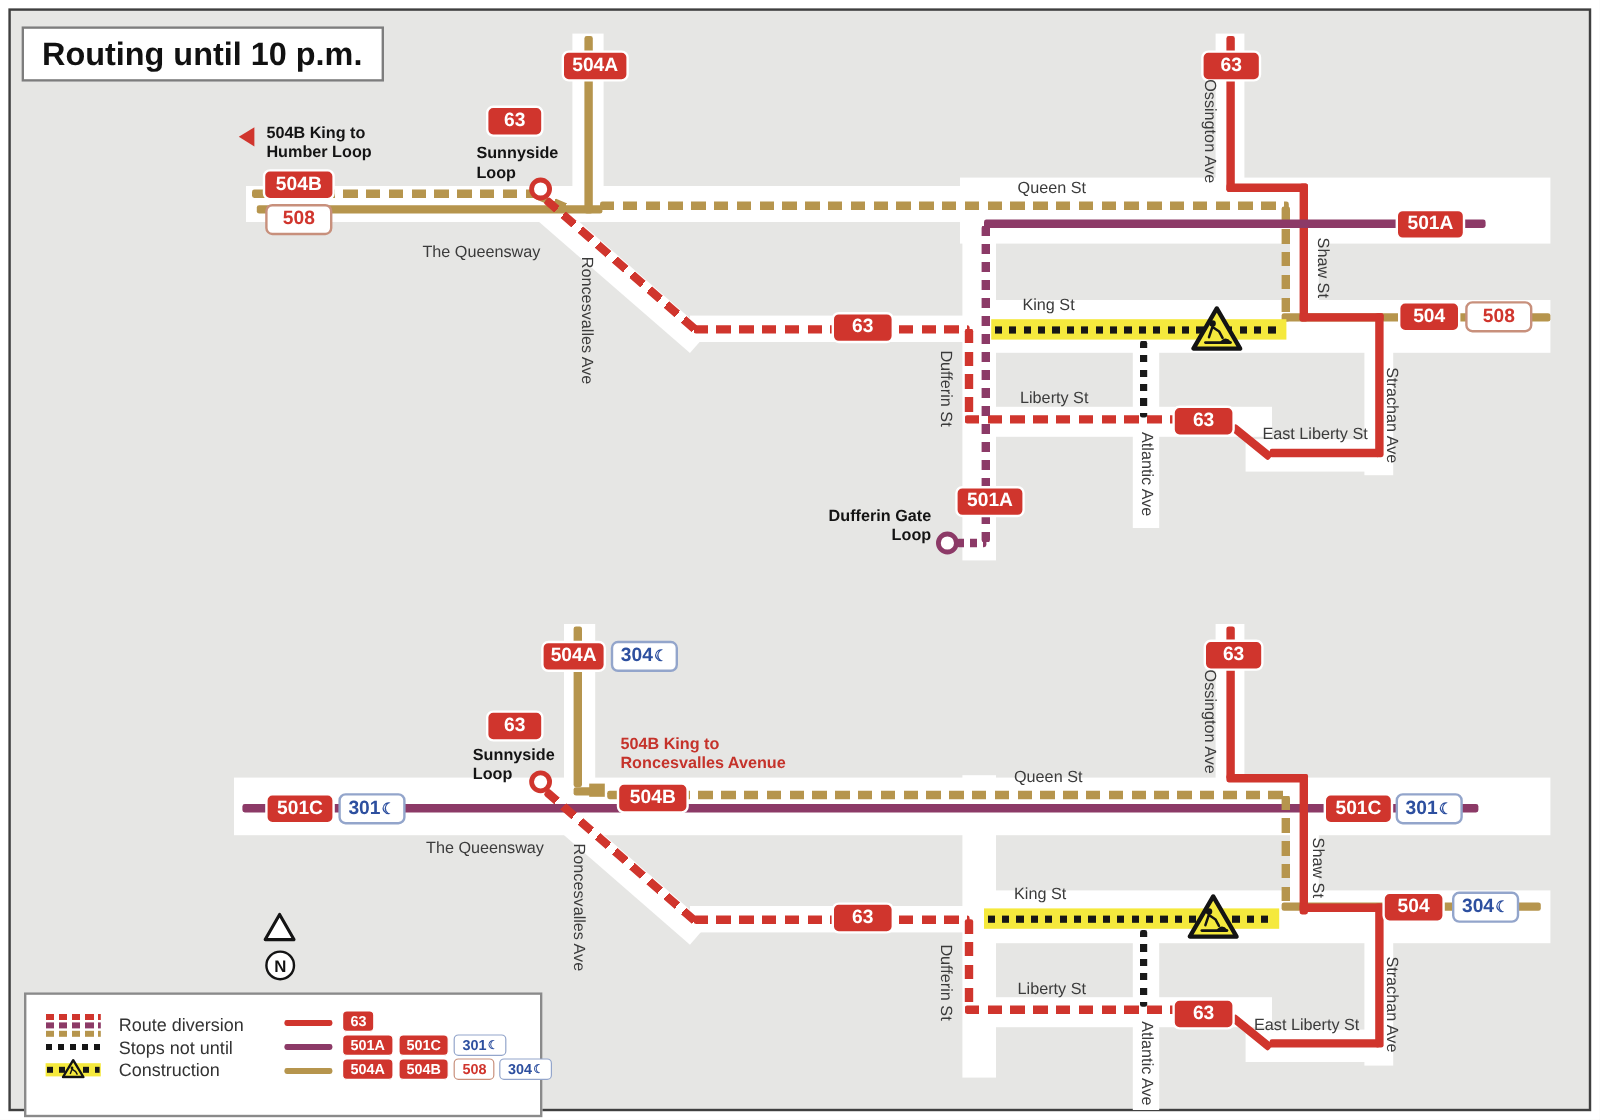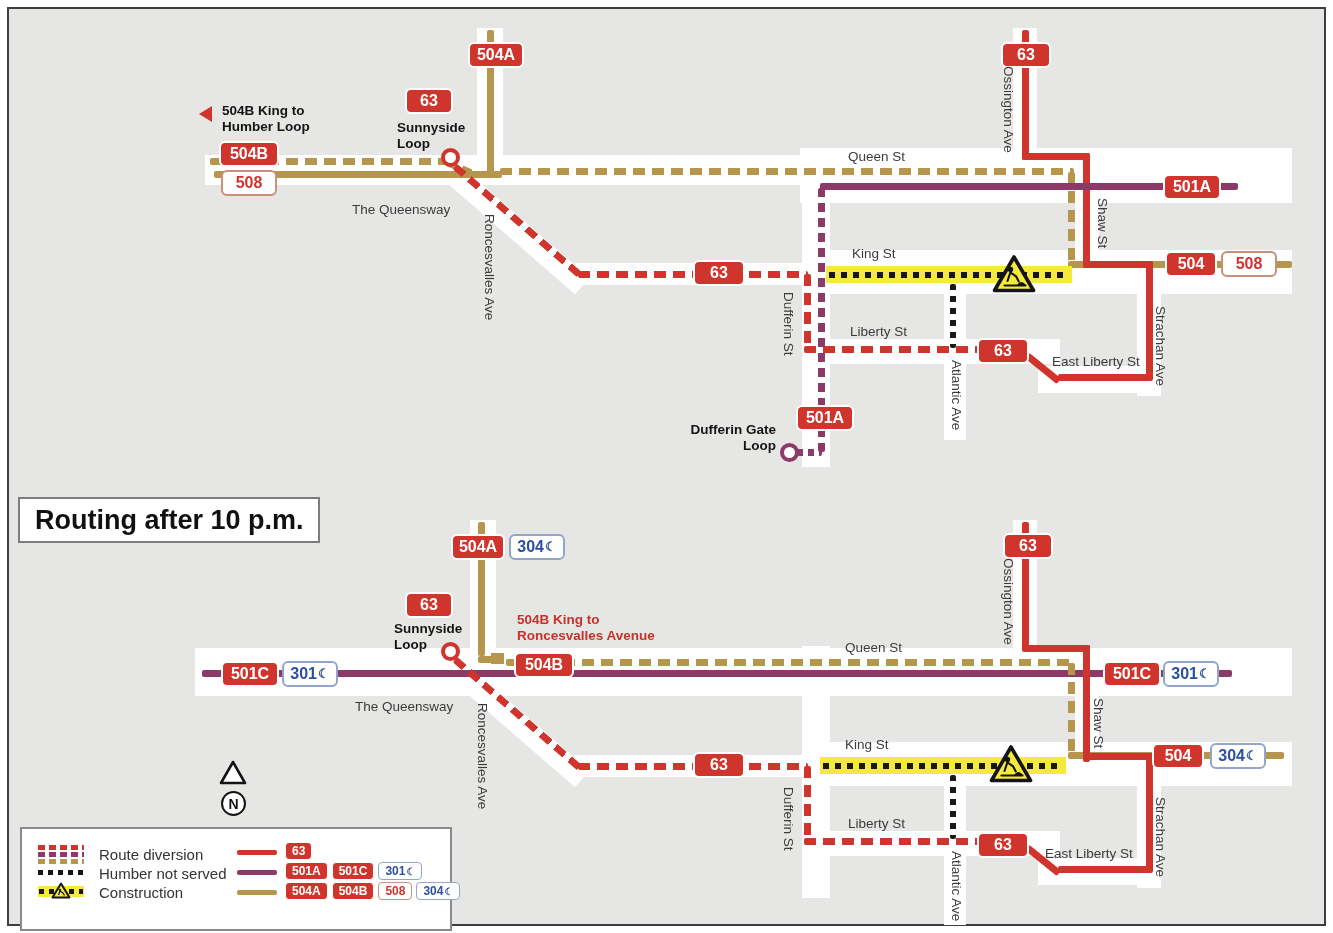--- a/index.html
+++ b/index.html
@@ -243,38 +243,38 @@
       <div class="cicon" style="left: 989px; top: 744px;"><svg width="44" height="40" viewBox="0 0 44 40">
           <path d="M22 3 L41.5 36.5 H2.5 Z" fill="#f5e93d" stroke="#141414" stroke-width="3.6" stroke-linejoin="round"></path>
           <circle cx="18.5" cy="15.5" r="2.7" fill="#141414"></circle>
           <path d="M18.5 18 L15.5 27 M18.5 18.5 l5.5 3.8 2.8 5.2" stroke="#141414" stroke-width="2.1" fill="none" stroke-linecap="round"></path>
           <path d="M24.5 31.5 q4.5 -6.5 9.5 -0.5 l-9.5 0.5 z" fill="#141414"></path>
           <path d="M12.5 31.5 h21" stroke="#141414" stroke-width="2.2" stroke-linecap="round"></path>
         </svg></div>
       <div class="term" style="left: 491px; top: 653px;"></div>
     </div>
 
-  <div class="title-box" style="left: 18px; top: 497px; width: 302px; height: 46px;">Routing after 10 p.m.</div>
+  <div class="title-box" style="left: 18px; top: 22px; width: 302px; height: 46px;">Routing until 10 p.m.</div>
 
   <div class="north" style="left:219px;top:760px;">
     <svg width="28" height="25" viewBox="0 0 28 25">
         <path d="M14 2 L26 23 H2 Z" fill="#fff" stroke="#141414" stroke-width="2.6" stroke-linejoin="round"></path>
       </svg>
     <div class="north-circle">N</div>
   </div>
 
   <div class="legend" style="left: 20px; top: 827px; width: 432px; height: 104px;">
     <div class="lg-iconwrap" style="top:15px;height:22px;">
       <div class="ld" style="top: 1px; background: repeating-linear-gradient(to right, rgb(208, 53, 45) 0px, rgb(208, 53, 45) 7px, transparent 7px, transparent 11px);"></div>
       <div class="ld" style="top: 8px; background: repeating-linear-gradient(to right, rgb(140, 58, 103) 0px, rgb(140, 58, 103) 7px, transparent 7px, transparent 11px);"></div>
       <div class="ld" style="top: 15px; background: repeating-linear-gradient(to right, rgb(182, 149, 77) 0px, rgb(182, 149, 77) 7px, transparent 7px, transparent 11px);"></div>
     </div>
     <div class="lg-label" style="top:17px;">Route diversion</div>
     <div class="lg-dotted" style="top:41px;"></div>
-    <div class="lg-label" style="top:36px;">Humber not served</div>
+    <div class="lg-label" style="top:36px;">Stops not until</div>
     <div class="lg-cons" style="top:57px;">
       <div class="d"></div>
       <svg width="20" height="17" viewBox="0 0 20 17">
           <path d="M10 1.5 L18.5 15.5 H1.5 Z" fill="#f5e93d" stroke="#141414" stroke-width="2" stroke-linejoin="round"></path>
           <circle cx="9" cy="8" r="1.2" fill="#141414"></circle>
           <path d="M9 9 l-1.5 4 M9 9 l3 2 1.5 2.5" stroke="#141414" stroke-width="1.2" fill="none"></path>
         </svg>
     </div>
     <div class="lg-label" style="top:55px;">Construction</div>
     <div class="lg-line" style="top: 21px; background: rgb(208, 53, 45);"></div>

